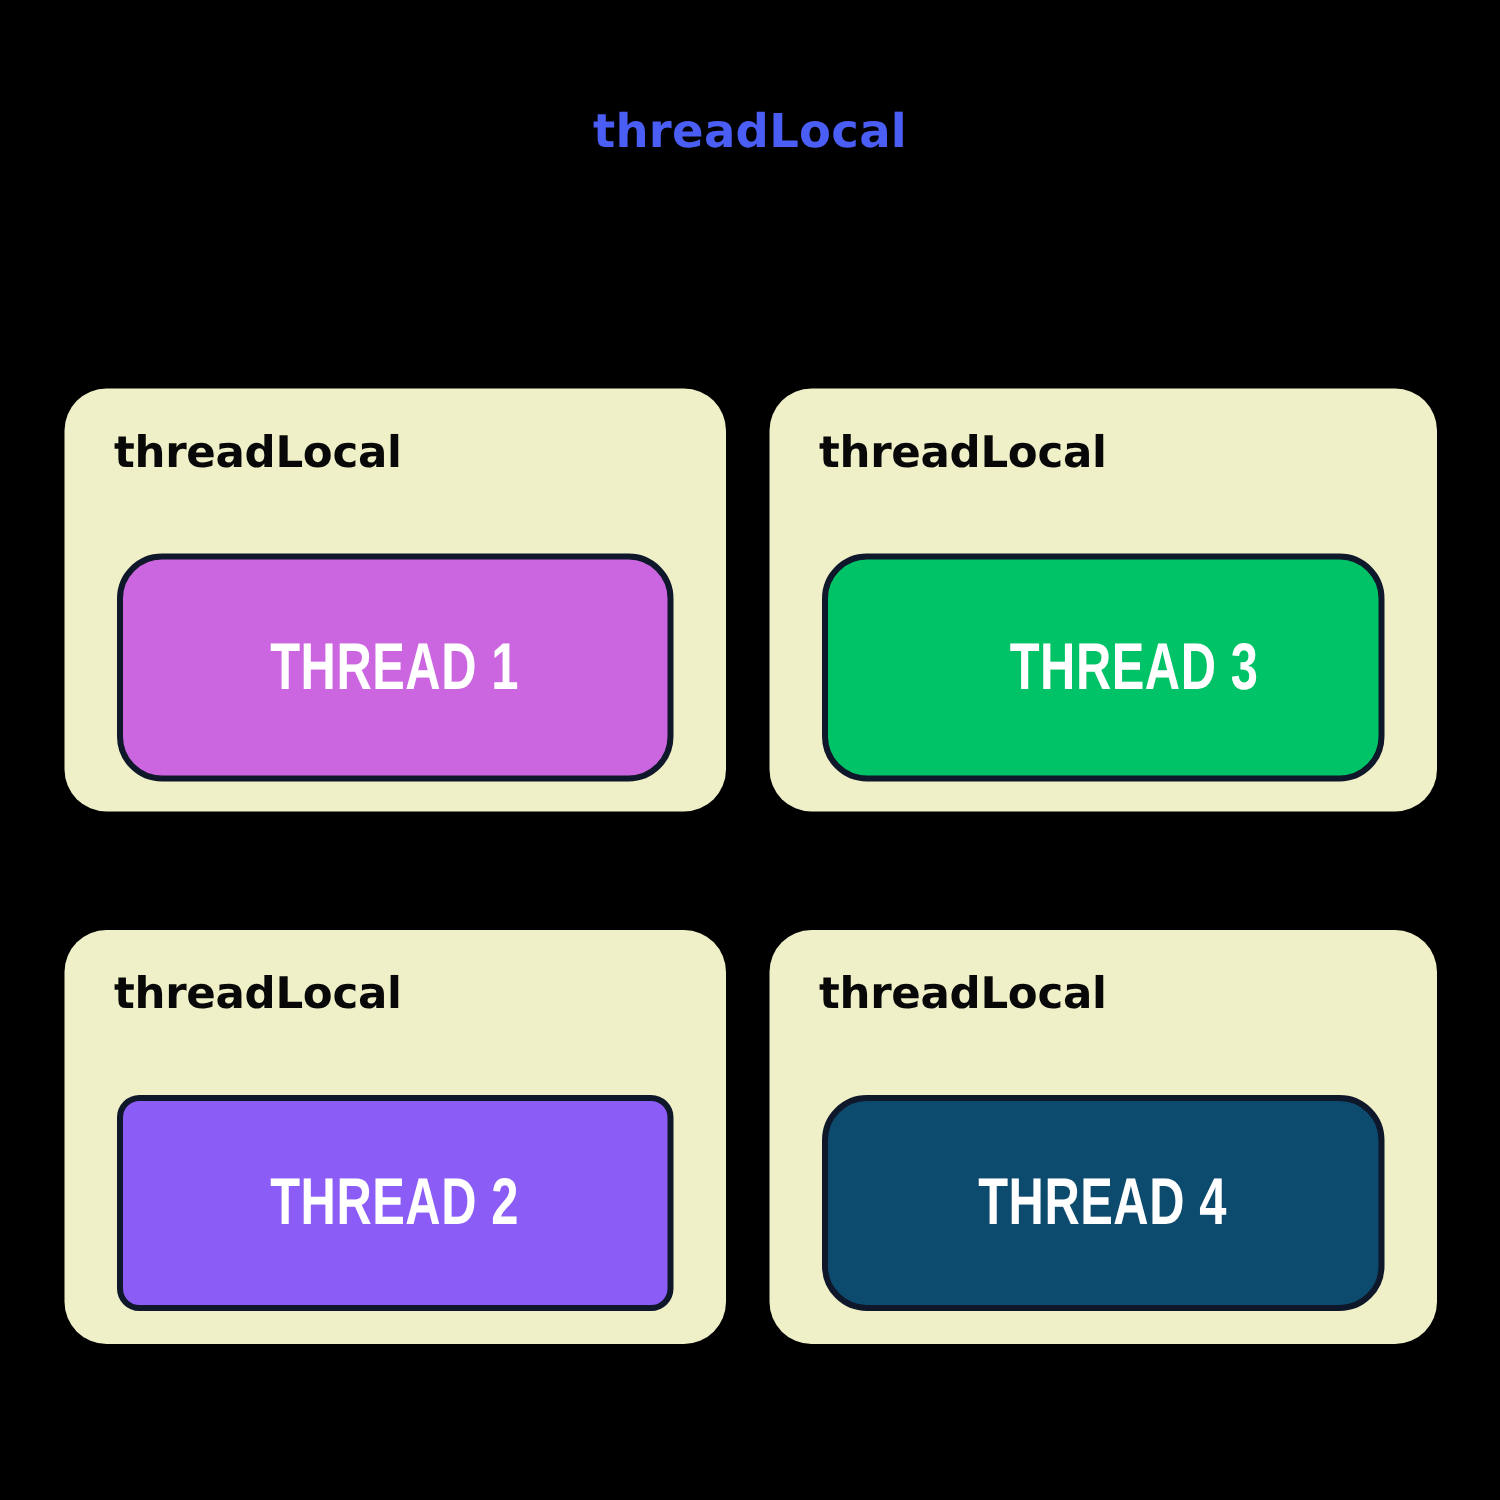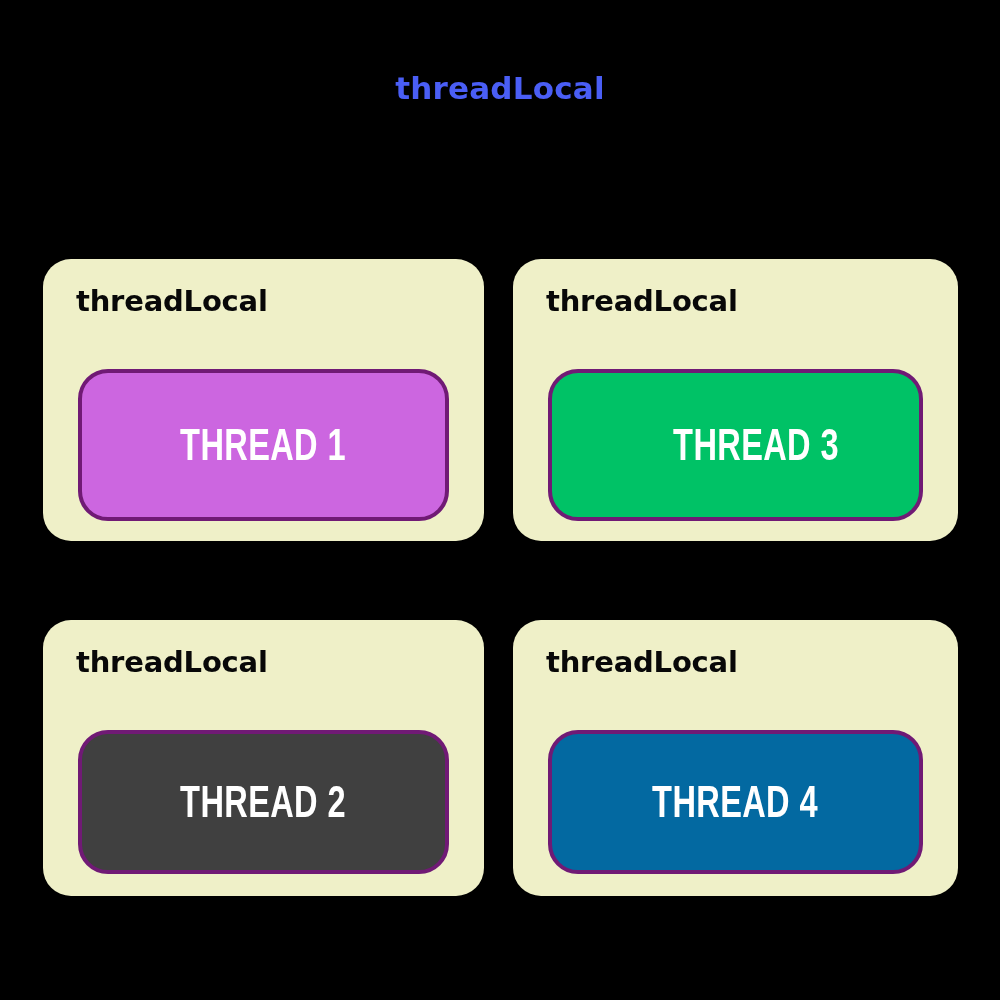--- a/index.html
+++ b/index.html
@@ -62,21 +62,21 @@
     line-height: 36px;
     white-space: nowrap;
   }
 
   .thread-box {
     position: absolute;
     left: 35px;
     top: 86px;
     right: 35px;
     bottom: 20px;
-    border: 4px solid #701a75;
+    border: 4px solid #0f172a;
     border-radius: 30px;
     box-sizing: border-box;
     display: flex;
     align-items: center;
     justify-content: center;
     margin-top: 24px;
   }
 
   .card-pos-2 .thread-box,
   .card-pos-3 .thread-box {
@@ -111,25 +111,25 @@
 
   <div class="thread-card card-pos-1" style="background: rgb(239, 240, 200);">
     <div class="card-label">threadLocal</div>
     <div class="thread-box" style="background: rgb(0, 194, 102); padding-left: 41px;">
       <span class="thread-box-label">THREAD 3</span>
     </div>
   </div>
 
   <div class="thread-card card-pos-2" style="background: rgb(239, 240, 200);">
     <div class="card-label">threadLocal</div>
-    <div class="thread-box" style="background: #404040;">
+    <div class="thread-box" style="background: #8b5cf6; border-radius: 15px;">
       <span class="thread-box-label">THREAD 2</span>
     </div>
   </div>
 
   <div class="thread-card card-pos-3" style="background: rgb(239, 240, 200);">
     <div class="card-label">threadLocal</div>
-    <div class="thread-box" style="background: #0369a1;">
+    <div class="thread-box" style="background: #0c4a6e;">
       <span class="thread-box-label">THREAD 4</span>
     </div>
   </div>
 
 </div>
 
 </body></html>

